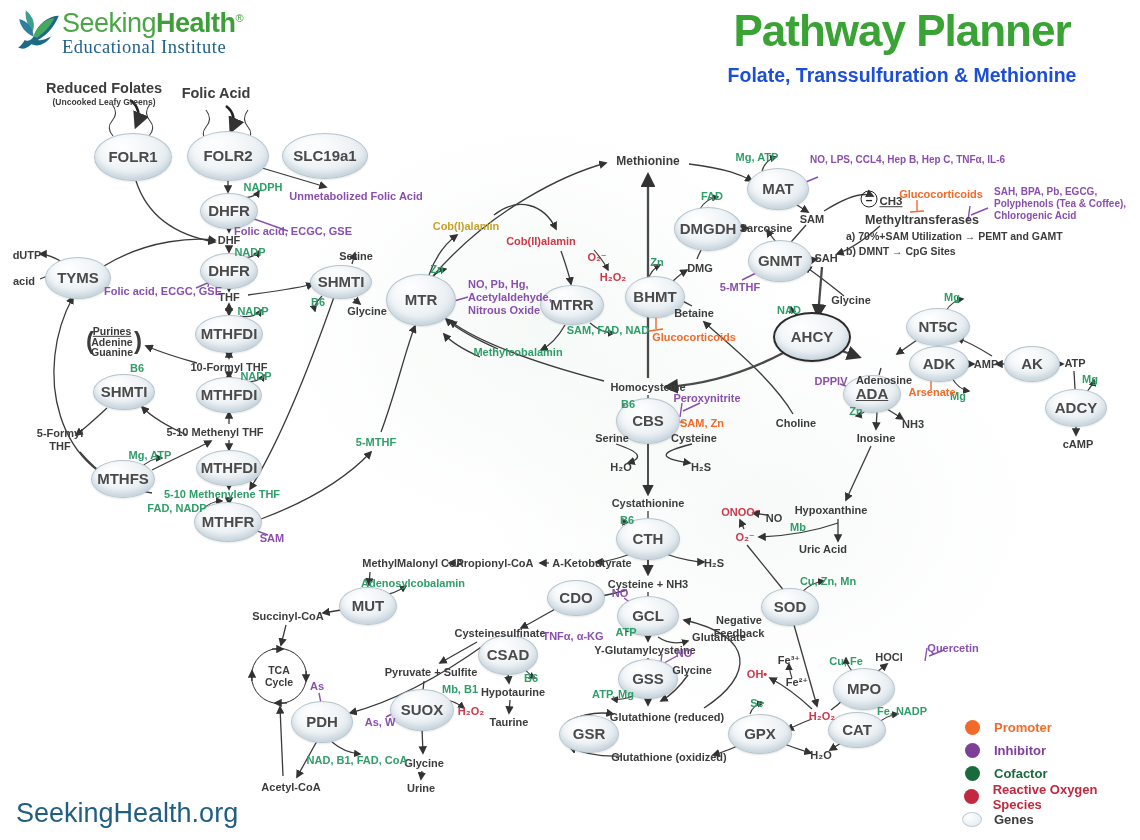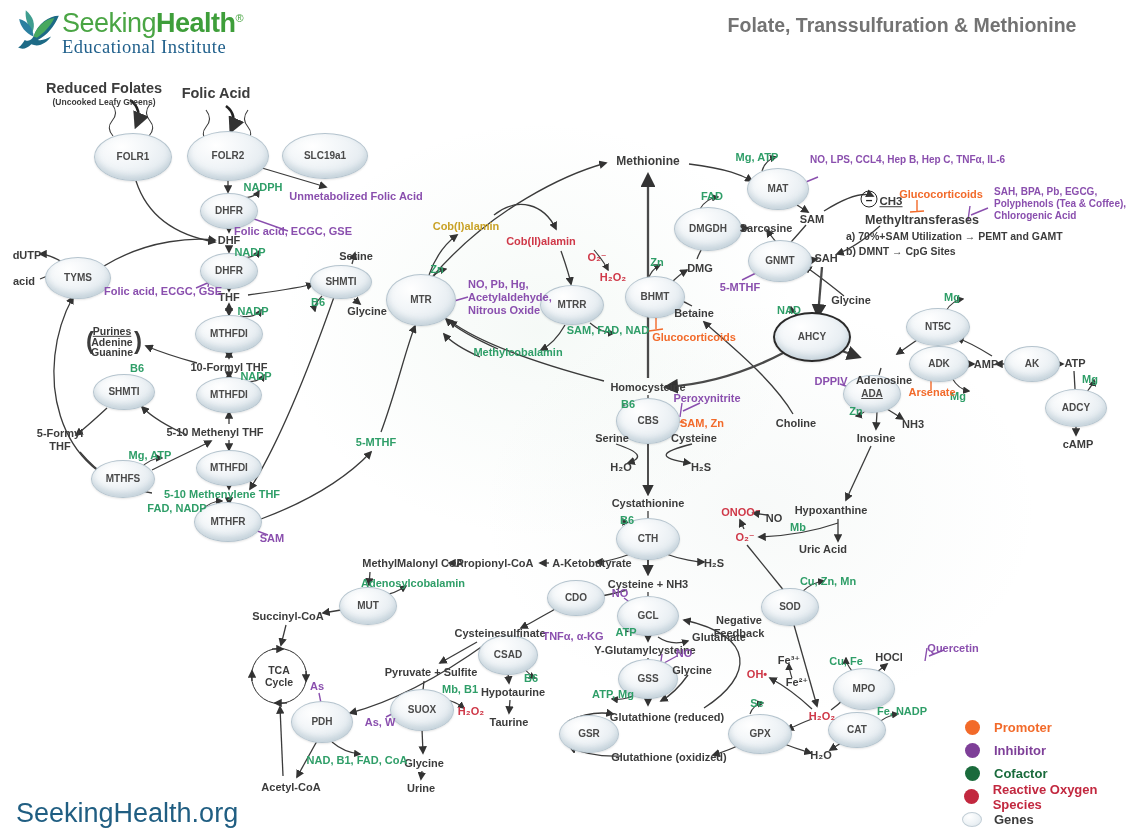--- a/index.html
+++ b/index.html
@@ -5,21 +5,21 @@
   html,body{margin:0;padding:0;}
   body{width:1140px;height:840px;position:relative;overflow:hidden;background:#fff;
        font-family:"Liberation Sans","DejaVu Sans",sans-serif;}
   #stage{position:absolute;inset:0;width:1140px;height:840px;}
   .wm{position:absolute;border-radius:50%;pointer-events:none;}
   #arrows{position:absolute;left:0;top:0;z-index:2;}
   
   .node{position:absolute;transform:translate(-50%,-50%);z-index:3;border-radius:50%;
     background:radial-gradient(ellipse at 35% 28%,#ffffff 0%,#f0f4f7 45%,#d8e2e9 100%);
     border:1px solid #b5c4ce;box-shadow:inset 0 -4px 6px rgba(140,165,180,.35),0 1px 2px rgba(0,0,0,.10);
-    color:#4a4a4a;font-weight:bold;font-size:10px;display:flex;align-items:center;justify-content:center;
+    color:#4a4a4a;font-weight:bold;font-size:15px;display:flex;align-items:center;justify-content:center;
     white-space:pre-line;text-align:center;line-height:1.05;}
   .node.thick{border:2.4px solid #2a2a2a;}
   
   .lbl{position:absolute;transform:translate(-50%,-50%);z-index:4;font-size:11px;color:#3c3c3c;
     font-weight:600;white-space:pre-line;text-align:center;line-height:1.18;}
   .lbl.left{transform:translate(0,-50%);text-align:left;}
   .lbl.g{color:#2f9e68;}
   .lbl.p{color:#8a4fae;font-weight:600;}
   .lbl.o{color:#f26a2a;}
   .lbl.r{color:#cf3848;}
@@ -28,21 +28,21 @@
   .lbl.u{text-decoration:underline;}
   
   #logo{position:absolute;left:16px;top:8px;z-index:5;display:flex;align-items:flex-start;}
   #logo .txt{}
   #logo .line1{font-size:27px;color:#4aa544;letter-spacing:-0.5px;}
   #logo .line1 b{color:#3e9e3a;}
   #logo .reg{font-size:11px;color:#4aa544;vertical-align:super;}
   #logo .line2{font-family:"Liberation Serif","DejaVu Serif",serif;font-size:18.5px;color:#1f5f8b;margin-top:-2px;letter-spacing:0.5px;}
   #title-block{position:absolute;right:28px;top:6px;width:420px;text-align:center;z-index:5;}
   #title-block .title{font-size:44px;font-weight:bold;color:#3aa335;letter-spacing:-1px;}
-  #title-block .subtitle{font-size:19.5px;font-weight:bold;color:#737373;margin-top:8px;}
+  #title-block .subtitle{font-size:19.5px;font-weight:bold;color:#1d4ed8;margin-top:8px;}
   
   #tca{position:absolute;z-index:3;transform:translate(-50%,-50%);width:54px;height:54px;border-radius:50%;
     border:1.6px solid #2f2f2f;display:flex;align-items:center;justify-content:center;text-align:center;
     font-size:10.5px;font-weight:600;color:#3c3c3c;white-space:pre-line;line-height:1.15;background:transparent;}
   
   #ominus{position:absolute;z-index:4;transform:translate(-50%,-50%);width:15px;height:15px;border-radius:50%;
     border:1.6px solid #222;color:#222;font-weight:bold;font-size:12px;display:flex;align-items:center;justify-content:center;line-height:0;}
   
   #legend{position:absolute;left:962px;top:716px;z-index:5;}
   .leg-row{display:flex;align-items:center;height:23px;}
@@ -68,20 +68,21 @@
       <path d="M15 26 C19 14 29 7 38 7 C34 17 27 25 19 29 C23 30 27 28 31 26 C27 32 20 36 13 33 C9 37 5 38 1 36 C4 34 6 31 7 29 C11 31 13 29 15 26 Z" fill="#1d6a86"></path>
       <path d="M15 26 C18 16 26 10 34 9 C30 17 24 23 18 27 Z" fill="#47a85e"></path>
     </svg>
     <div class="txt">
       <div class="line1"><span>Seeking</span><b>Health</b><span class="reg">®</span></div>
       <div class="line2">Educational Institute</div>
     </div>
   </div>
 
   <div id="title-block">
+    <div class="title">Pathway Planner</div>
     <div class="subtitle">Folate, Transsulfuration &amp; Methionine</div>
   </div>
 
   <svg id="arrows" width="1140" height="840">
     <defs>
       <marker id="m" viewBox="0 0 10 10" refX="8" refY="5" markerWidth="6.5" markerHeight="6.5" orient="auto-start-reverse">
         <path d="M0,0 L10,5 L0,10 z" fill="#333"></path>
       </marker>
     </defs>
 

